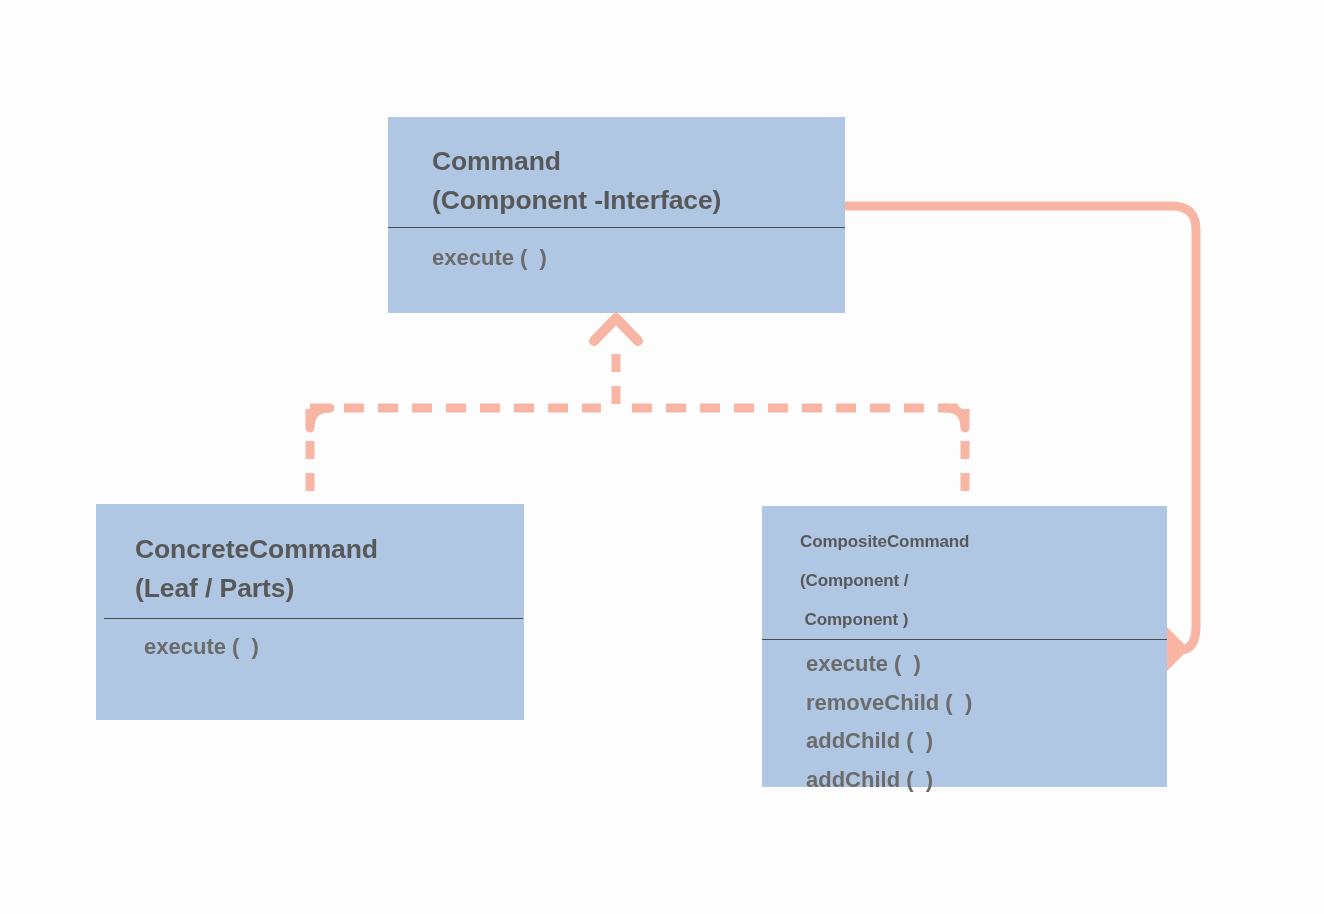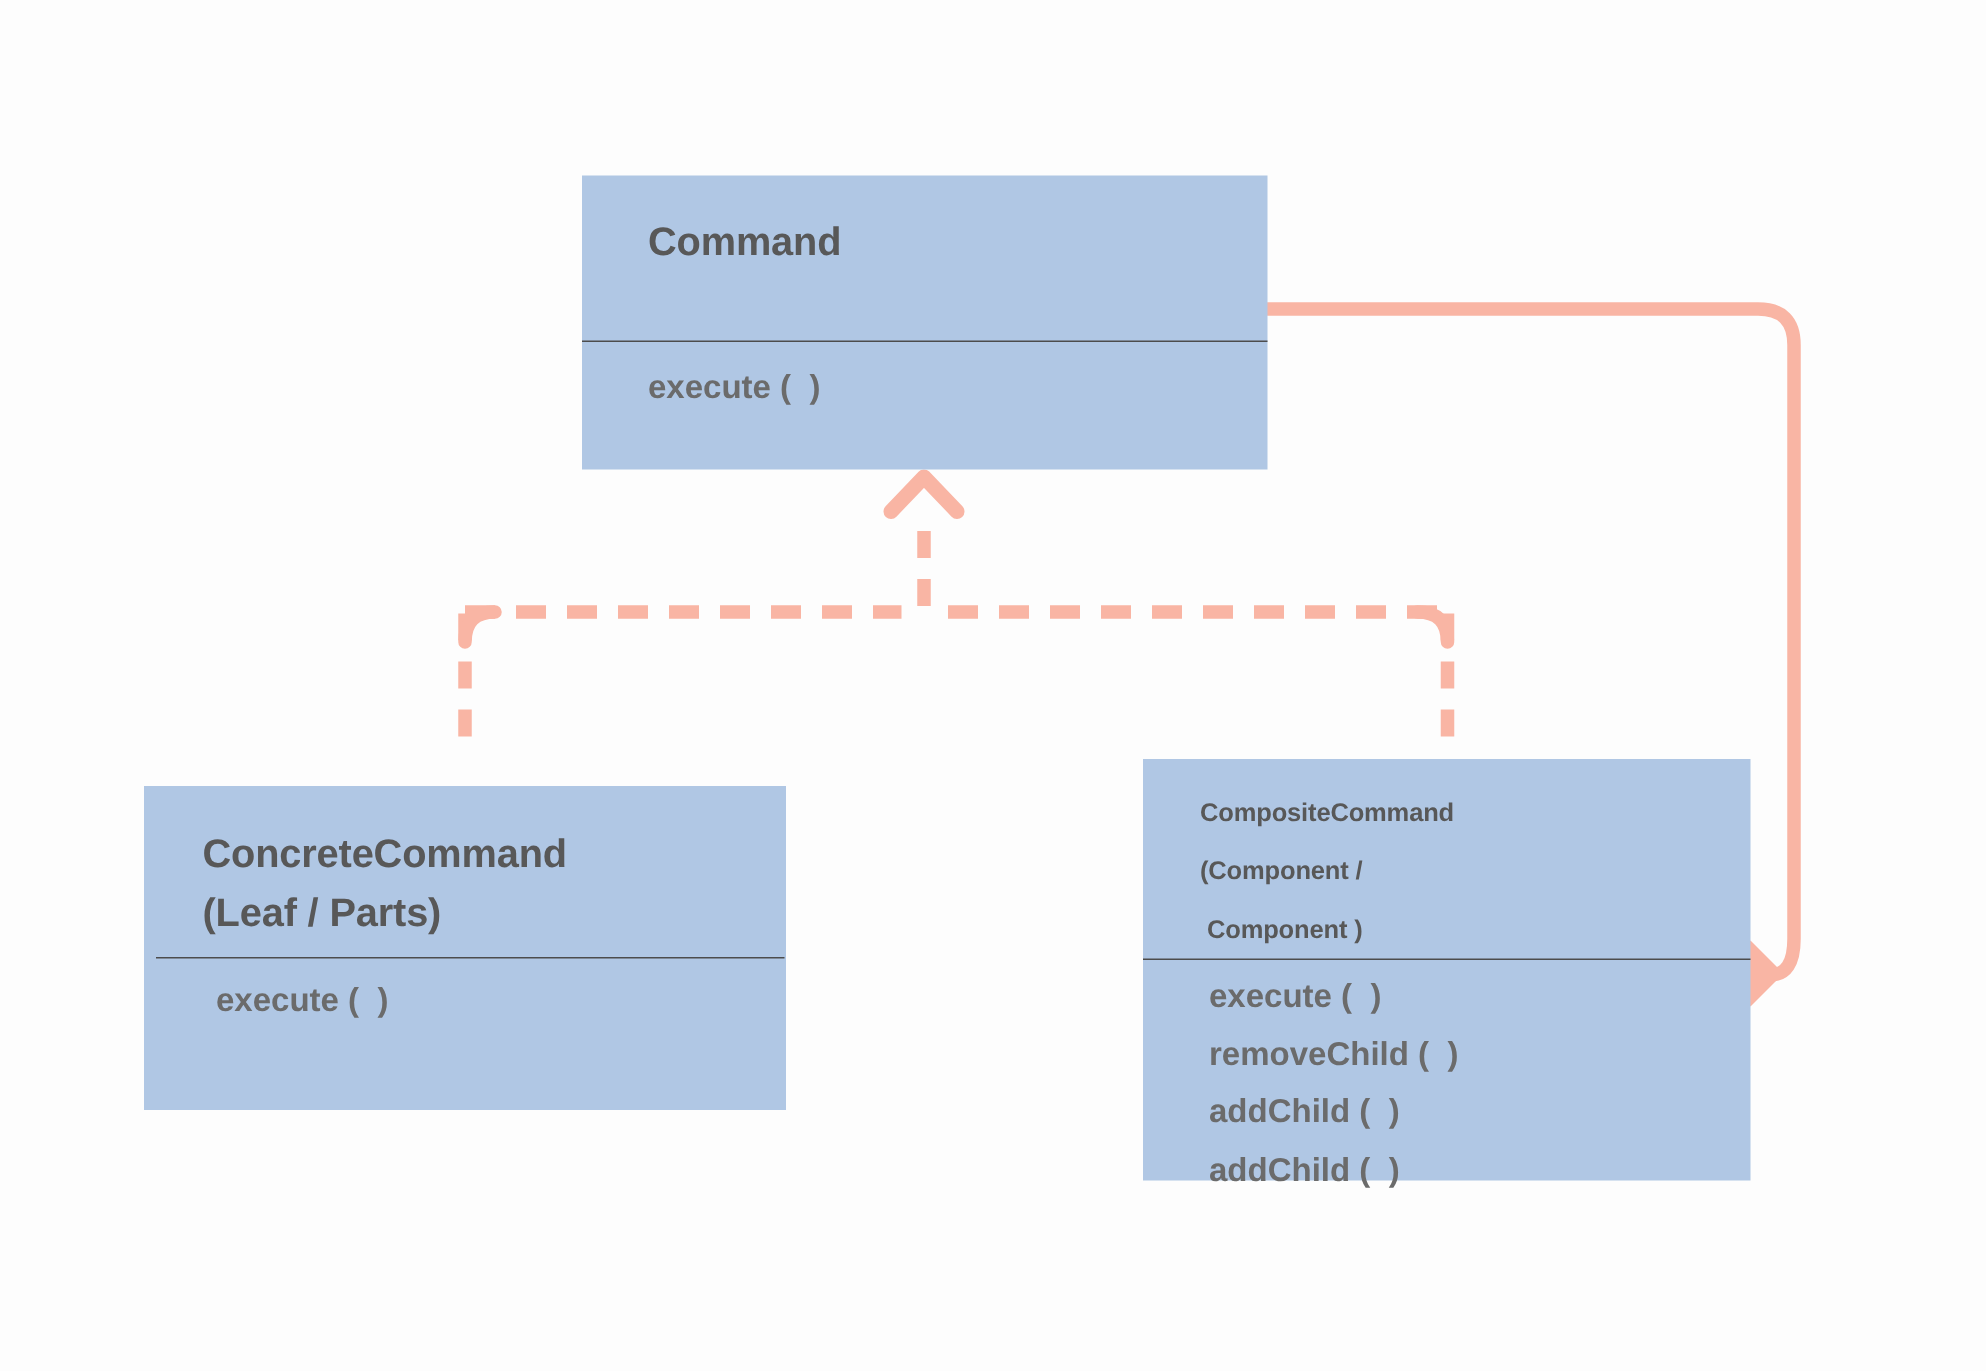--- a/index.html
+++ b/index.html
@@ -60,21 +60,21 @@
     line-height: 39px;
     white-space: pre;
   }
   #box-command .uml-divider { left: 0px; top: 110px; width: 457px; }
   #box-command .uml-members {
     left: 44px; top: 122px;
     font-size: 22px; line-height: 38px;
   }
   
   #box-concrete {
-    left: 96px; top: 524px; width: 428px; height: 216px;
+    left: 96px; top: 504px; width: 428px; height: 216px;
   }
   #box-concrete .uml-title {
     position: absolute;
     left: 39px; top: 26px;
     font-size: 26.5px;
     line-height: 39px;
     white-space: pre;
   }
   #box-concrete .uml-divider { left: 8px; top: 114px; width: 419px; }
   #box-concrete .uml-members {
@@ -116,21 +116,21 @@
     <path d="M 594 341 L 616 318 L 638 341" fill="none" stroke="#f9b5a4" stroke-width="10" stroke-linecap="round" stroke-linejoin="round"></path>
 
     <path d="M 310 409 L 310 501" fill="none" stroke="#f9b5a4" stroke-width="9" stroke-linecap="butt" stroke-dasharray="18 14"></path>
     <path d="M 330 408 Q 310 408 310 428" fill="none" stroke="#f9b5a4" stroke-width="9" stroke-linecap="round" stroke-linejoin="round"></path>
 
     <path d="M 965 409 L 965 503" fill="none" stroke="#f9b5a4" stroke-width="9" stroke-linecap="butt" stroke-dasharray="18 14"></path>
     <path d="M 945 408 Q 965 408 965 428" fill="none" stroke="#f9b5a4" stroke-width="9" stroke-linecap="round" stroke-linejoin="round"></path>
   </svg>
 
   <div class="uml-class" id="box-command">
-    <div class="uml-title"><span>Command</span><br></div>
+    <div class="uml-title"><span>Command</span><br><span>(Component -Interface)</span></div>
     <div class="uml-divider"></div>
     <div class="uml-members">
       <div class="uml-member">execute (  )</div>
     </div>
   </div>
 
   <div class="uml-class" id="box-concrete">
     <div class="uml-title"><span>ConcreteCommand</span><br><span>(Leaf / Parts)</span></div>
     <div class="uml-divider"></div>
     <div class="uml-members">

